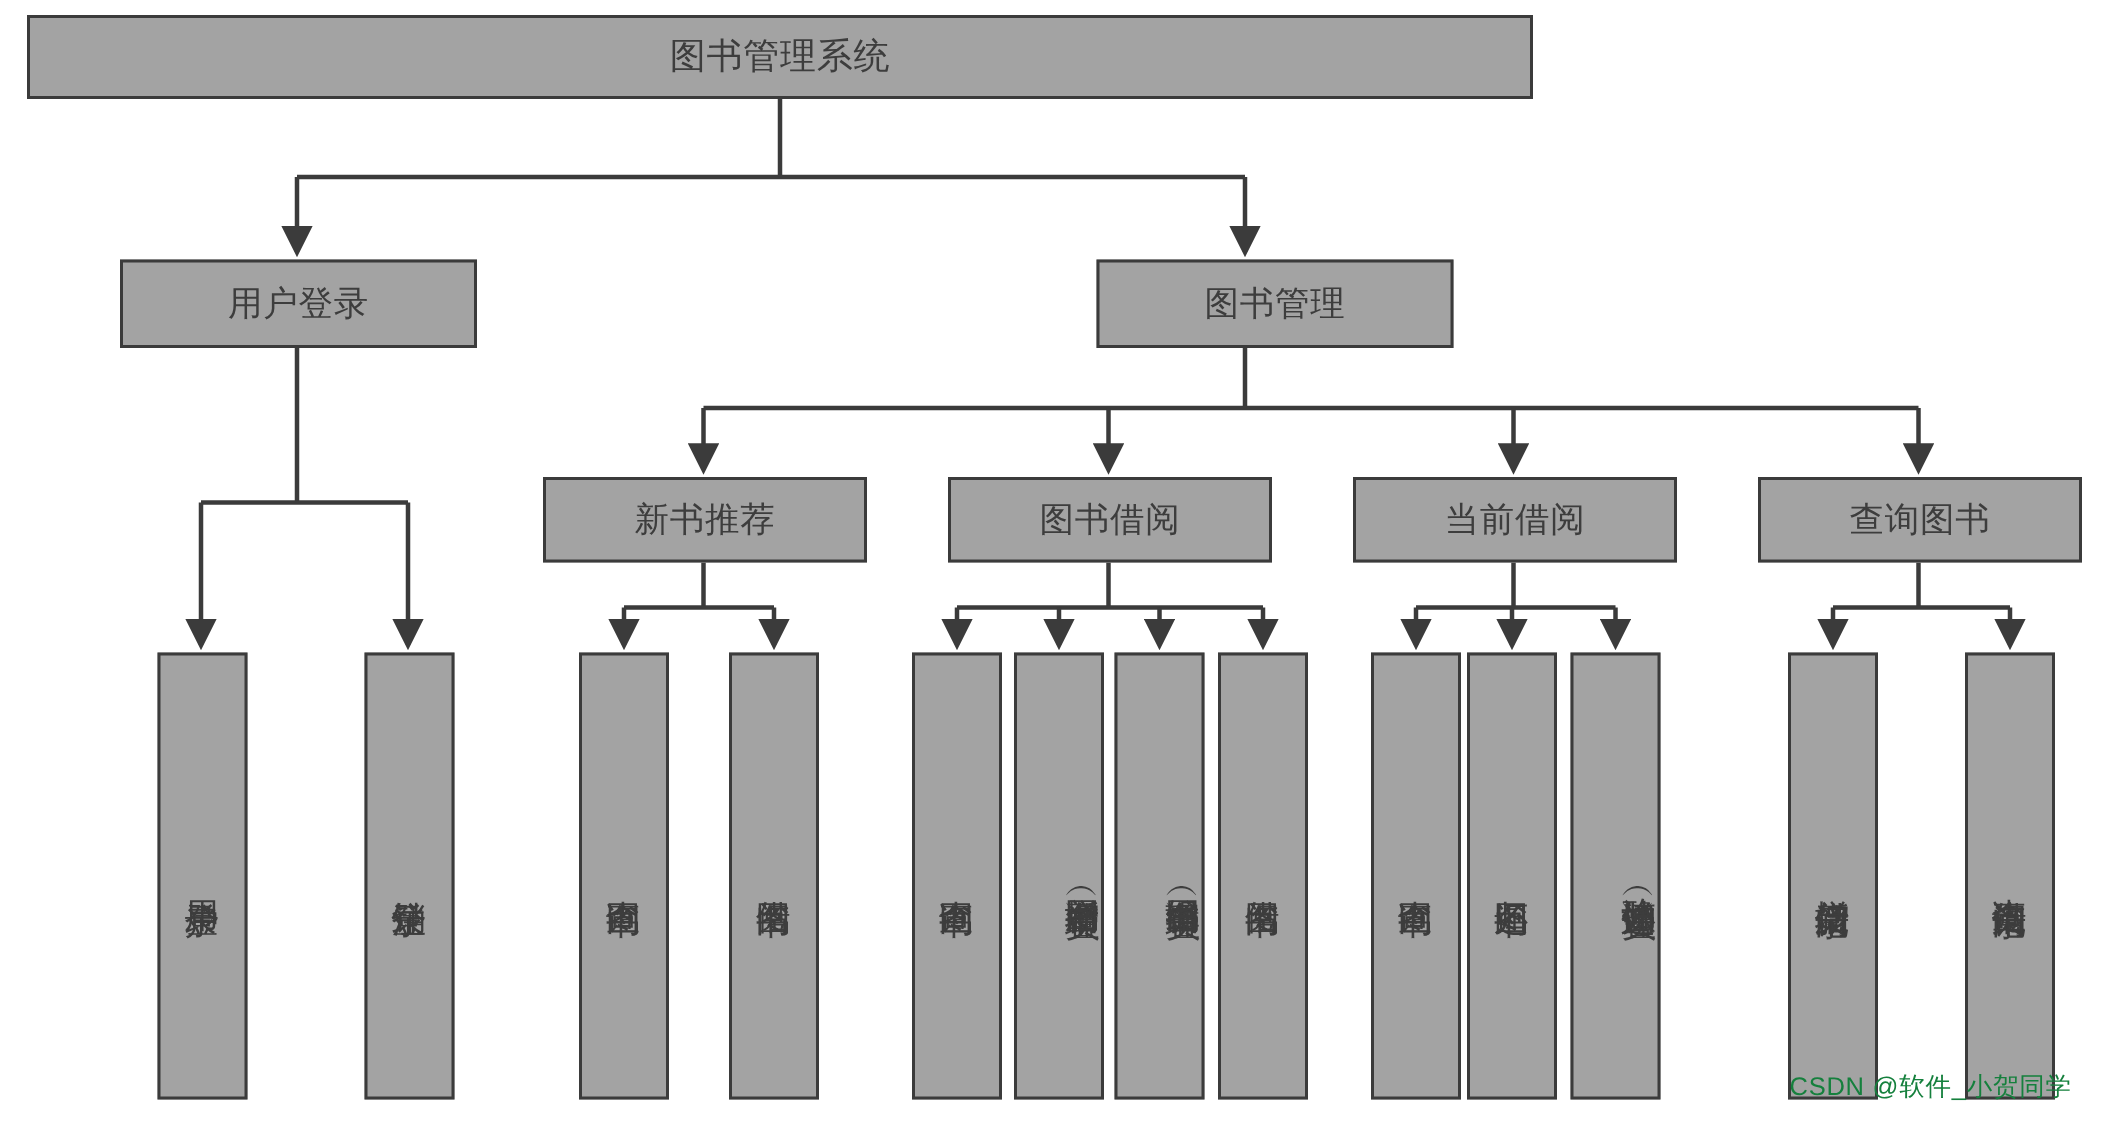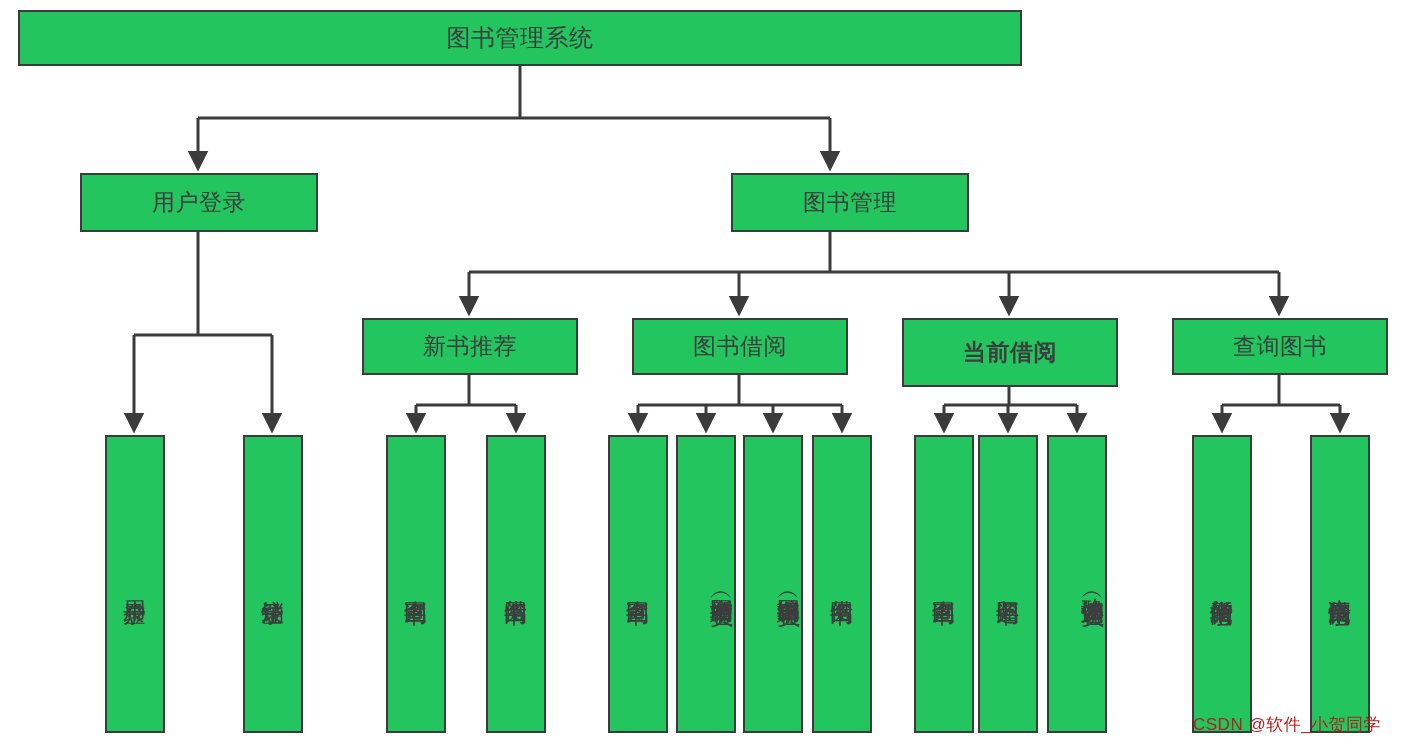--- a/index.html
+++ b/index.html
@@ -22,21 +22,21 @@
     left: 0;
     top: 0;
     width: 1405px;
     height: 747px;
     pointer-events: none;
   }
   .node {
     position: absolute;
     box-sizing: border-box;
     border: 2px solid #3b3b3b;
-    background: #22c55e;
+    background: #a3a3a3;
     color: #3d3d3d;
     display: flex;
     align-items: center;
     justify-content: center;
     text-align: center;
   }
   .node.h {
     font-size: 23px;
     letter-spacing: 0.5px;
     line-height: 1.1;
@@ -54,21 +54,21 @@
     padding-bottom: 6px;
     align-items: flex-start;
     justify-content: center;
   }
   .node.v.tall {
     align-items: center;
   }
   .watermark {
     position: absolute;
     font-size: 17px;
-    color: #b91c1c;
+    color: #15803d;
     white-space: nowrap;
     letter-spacing: 0.5px;
   }
 </style>
 </head>
 <body>
 
 <div id="canvas">
 
   <svg id="wires" viewBox="0 0 1405 747" xmlns="http://www.w3.org/2000/svg">
@@ -134,21 +134,21 @@
   <div class="node h" style="left:712px; top:173px; width:238px; height:59px;margin-left:19px;">
     <span>图书管理</span>
   </div>
 
   <div class="node h" style="left:632px; top:318px; width:216px; height:57px;">
     <span>图书借阅</span>
   </div>
   <div class="node h" style="left:362px; top:318px; width:216px; height:57px;">
     <span>新书推荐</span>
   </div>
-  <div class="node h" style="left:902px; top:318px; width:216px; height:69px;font-weight:bold;">
+  <div class="node h" style="left:902px; top:318px; width:216px; height:57px;">
     <span>当前借阅</span>
   </div>
   <div class="node h" style="left:1172px; top:318px; width:216px; height:57px;">
     <span>查询图书</span>
   </div>
 
   <div class="node v tall" style="left:105px; top:435px; width:60px; height:298px;">
     <span>用户登录</span>
   </div>
   <div class="node v tall" style="left:243px; top:435px; width:60px; height:298px;">

